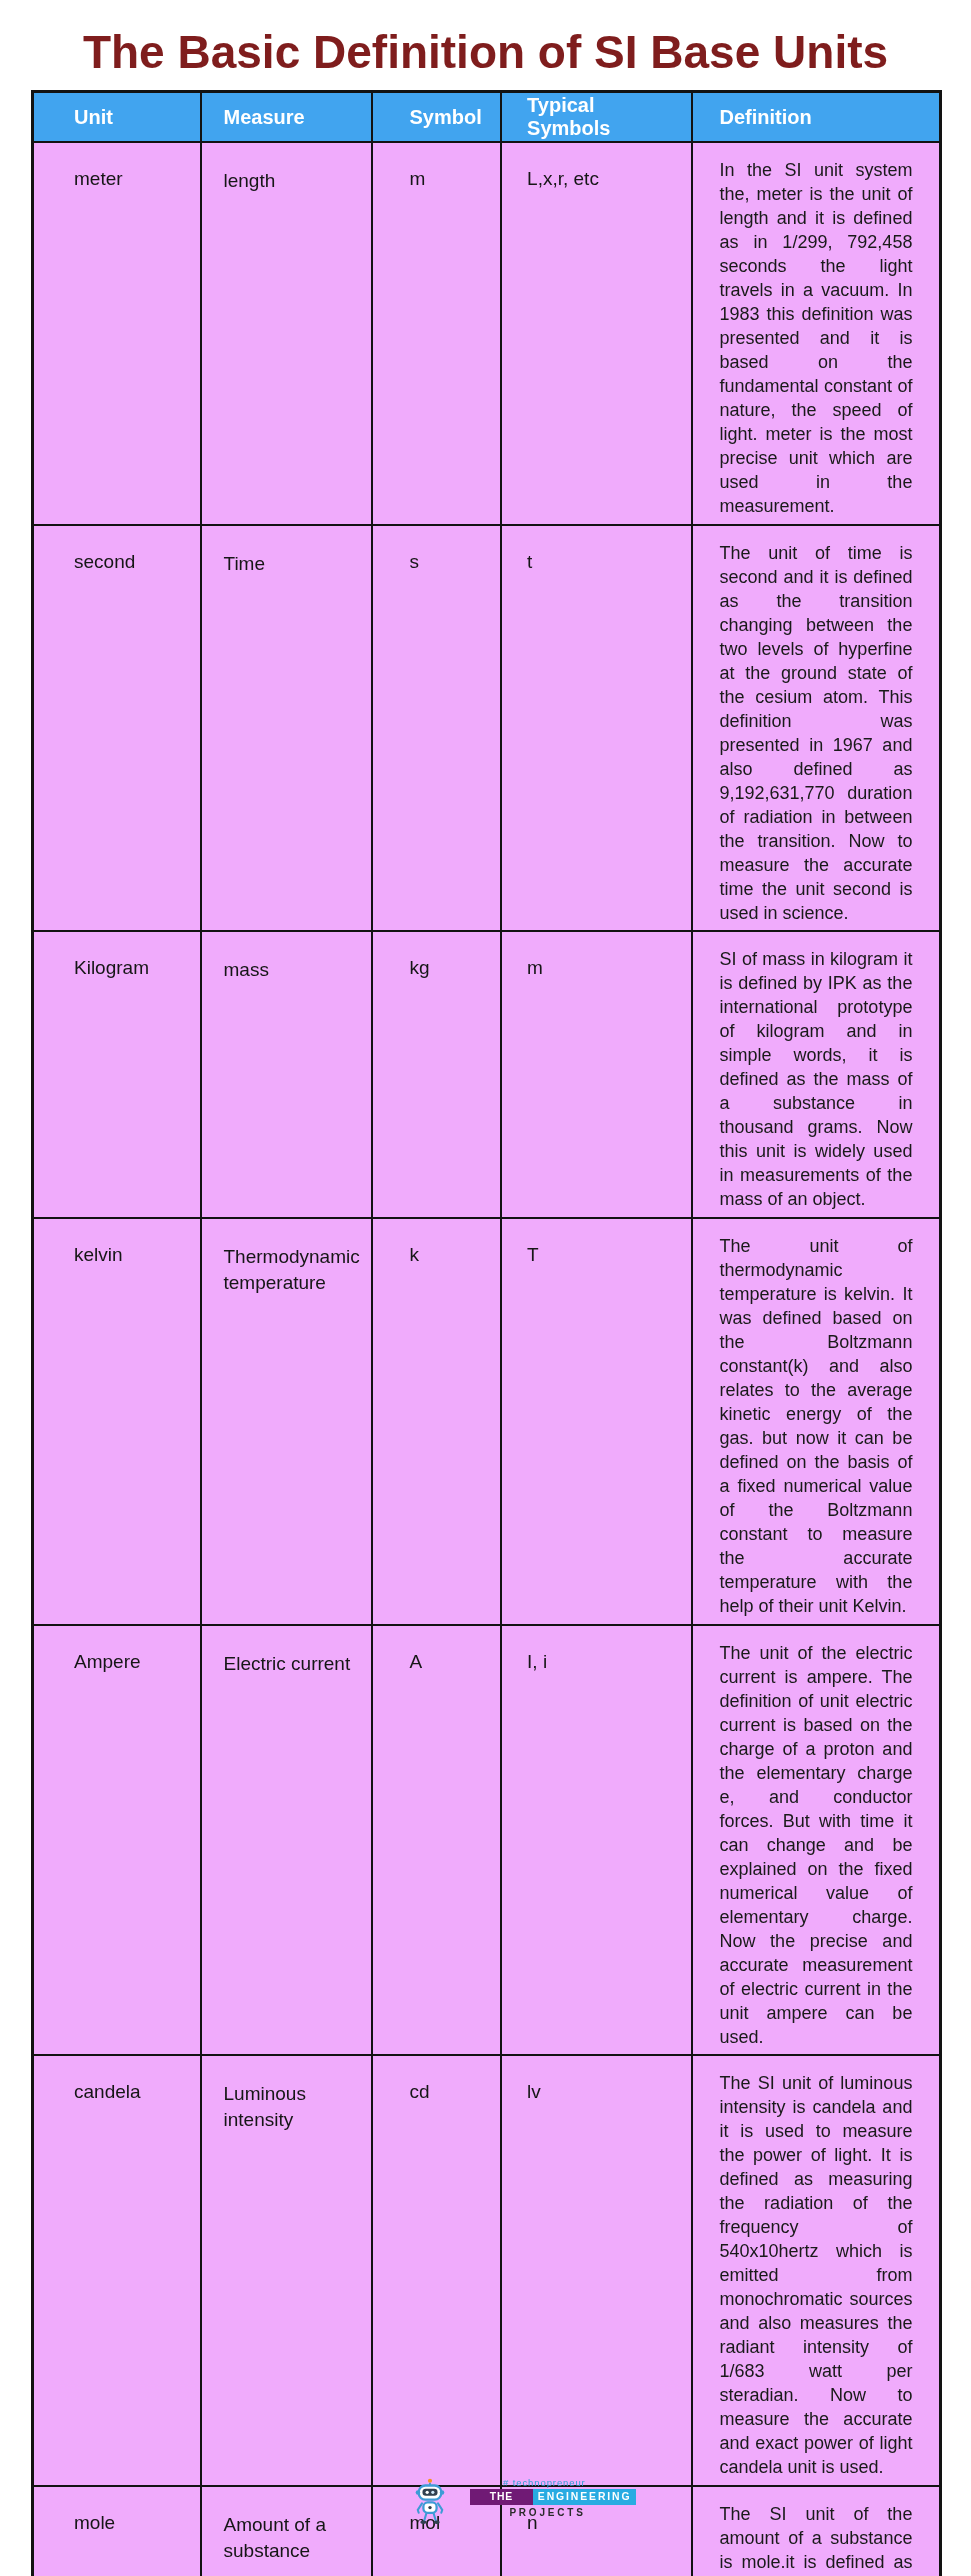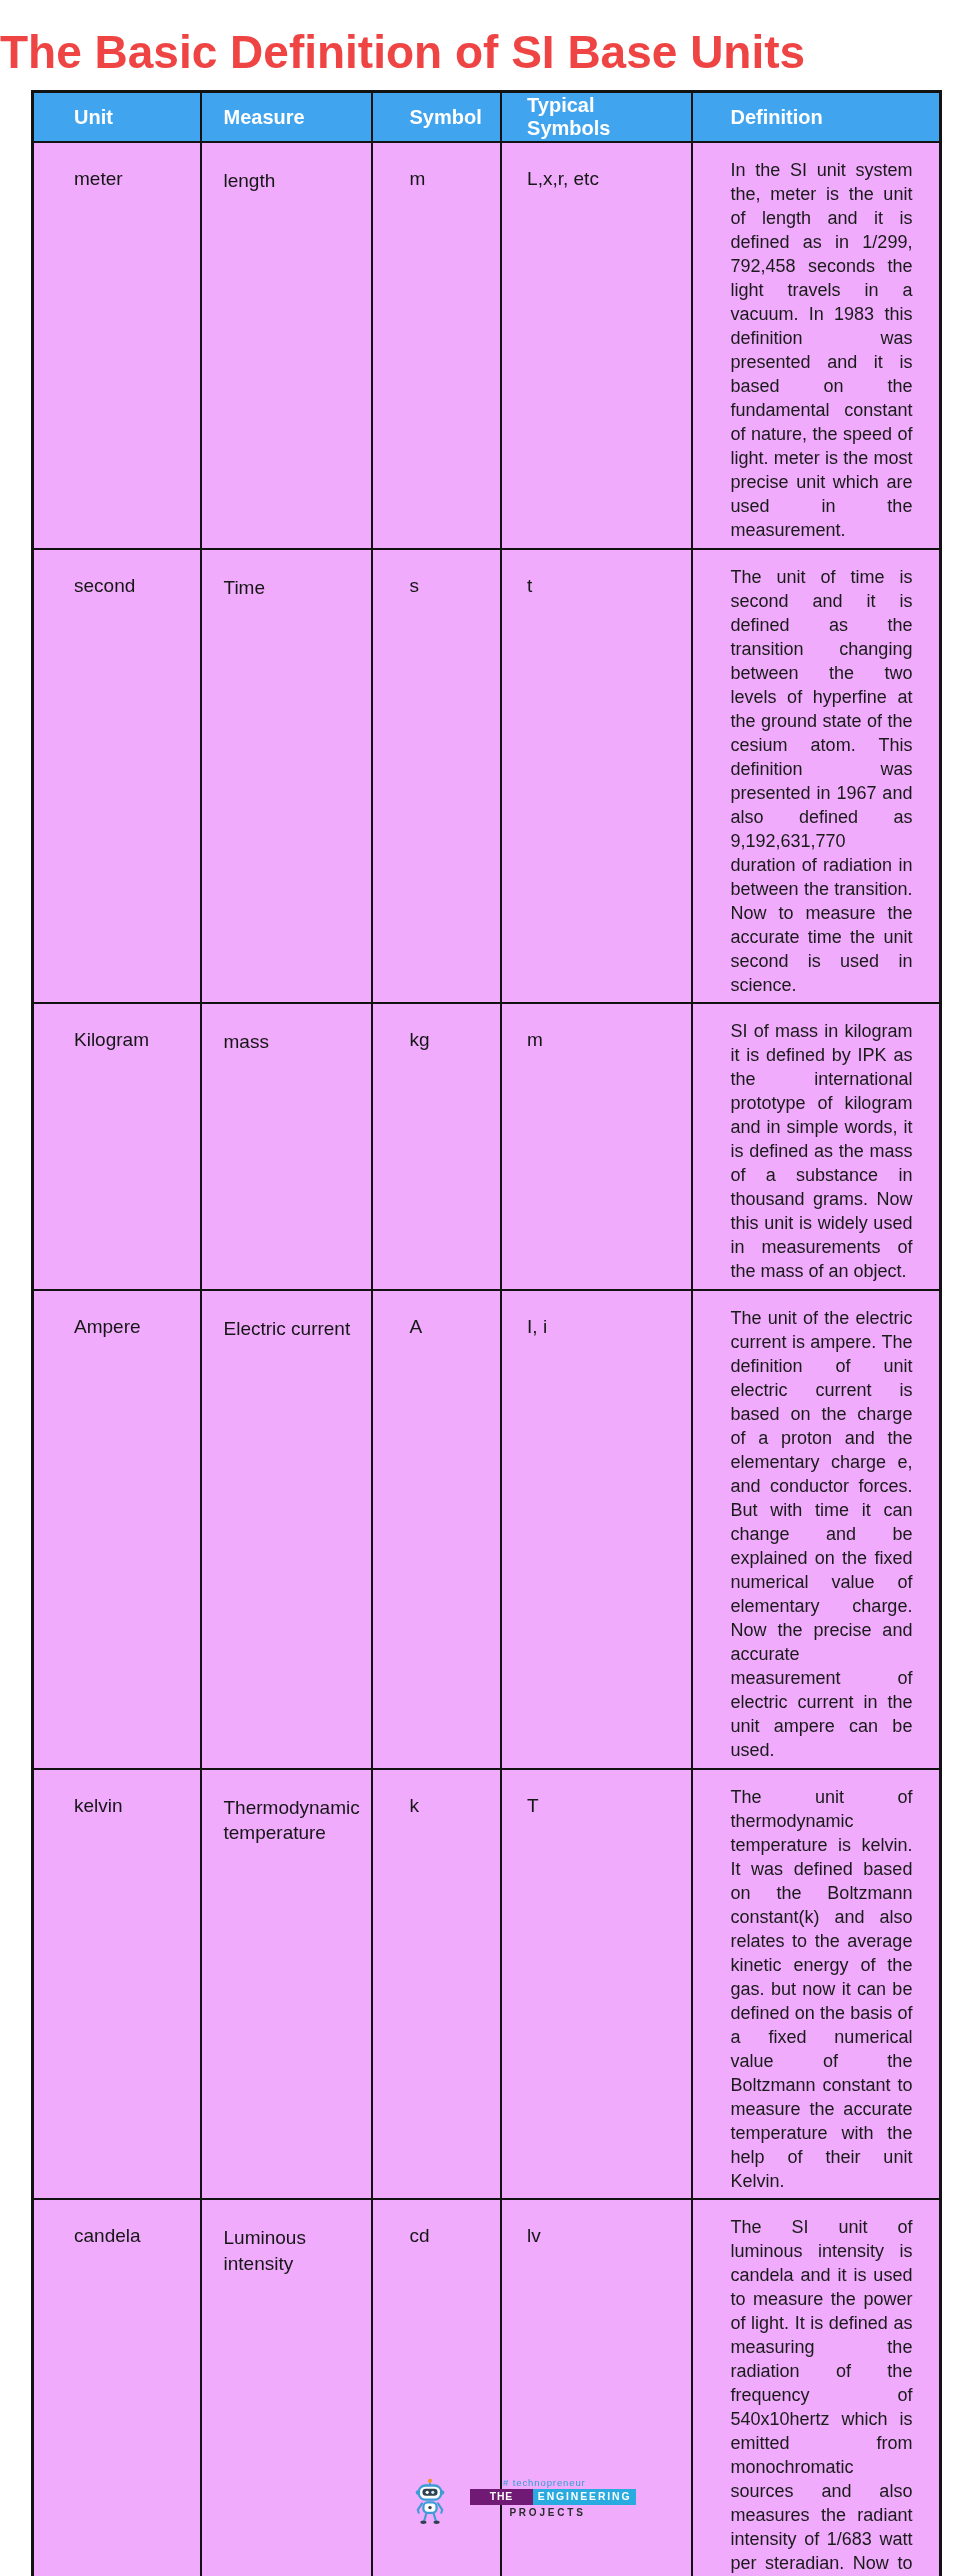--- a/index.html
+++ b/index.html
@@ -1,22 +1,22 @@
 <!DOCTYPE html>
 <html style="font-size:15px"><head>
 <meta charset="utf-8">
 <style>
   html,body{margin:0;padding:0;}
   body{
     width:971px;height:2576px;background:#ffffff;position:relative;
     font-family:"Liberation Sans", sans-serif;color:#161616;
   }
   .page-title{
-    margin:0;padding-top:25px;height:68px;text-align:left;
-    font-size:46px;font-weight:bold;color:#ef4444;letter-spacing:0px;
+    margin:0;padding-top:25px;height:68px;text-align:center;
+    font-size:46px;font-weight:bold;color:#7f1d1d;letter-spacing:0px;
   }
   table.si{
     position:absolute;left:31px;top:90px;width:908px;
     border-collapse:collapse;table-layout:fixed;
     border:3.8px solid #121212;
   }
   table.si th, table.si td{
     border:2.8px solid #121212;overflow:hidden;
   }
   thead th{
@@ -26,21 +26,21 @@
   }
   tbody td{
     vertical-align:top;font-size:19px;text-align:left;
     padding-top:25px;background:#f0abfc;
   }
   
   .c1{padding-left:40px;}
   .c2{padding-left:22px;padding-right:9.5px;}
   .c3{padding-left:37px;}
   .c4{padding-left:25.6px;padding-right:9.5px;}
-  .c5{padding-left:38px;padding-right:26.6px;}
+  .c5{padding-left:27px;padding-right:26.6px;}
   td.def{
     font-size:18px;line-height:24px;text-align:justify;
     padding-top:15px;padding-bottom:5.7px;color:#1a1a1a;
   }
   td.c2{line-height:25.6px;}
   
   .logo{
     position:absolute;left:414px;top:2477px;width:152px;height:53px;
     display:flex;align-items:flex-start;gap:4.7px;background:transparent;
   }
@@ -100,33 +100,33 @@
       <td class="c4">t</td>
       <td class="c5 def">The unit of time is second and it is defined as the transition changing between the two levels of hyperfine at the ground state of the cesium atom. This definition was presented in 1967 and also defined as 9,192,631,770 duration of radiation in between the transition. Now to measure the accurate time the unit second is used in science.</td>
     </tr>
     <tr style="height:256px">
       <td class="c1">Kilogram</td>
       <td class="c2">mass</td>
       <td class="c3">kg</td>
       <td class="c4">m</td>
       <td class="c5 def">SI of mass in kilogram it is defined by IPK as the international prototype of kilogram and in simple words, it is defined as the mass of a substance in thousand grams. Now this unit is widely used in measurements of the mass of an object.</td>
     </tr>
+    <tr style="height:354px">
+      <td class="c1">kelvin</td>
+      <td class="c2">Thermodynamic temperature</td>
+      <td class="c3">k</td>
+      <td class="c4">T</td>
+      <td class="c5 def">The unit of thermodynamic temperature is kelvin. It was defined based on the Boltzmann constant(k) and also relates to the average kinetic energy of the gas. but now it can be defined on the basis of a fixed numerical value of the Boltzmann constant to measure the accurate temperature with the help of their unit Kelvin.</td>
+    </tr>
     <tr style="height:375px">
       <td class="c1">Ampere</td>
       <td class="c2">Electric current</td>
       <td class="c3">A</td>
       <td class="c4">I, i</td>
       <td class="c5 def">The unit of the electric current is ampere. The definition of unit electric current is based on the charge of a proton and the elementary charge e, and conductor forces. But with time it can change and be explained on the fixed numerical value of elementary charge. Now the precise and accurate measurement of electric current in the unit ampere can be used.</td>
-    </tr>
-    <tr style="height:354px">
-      <td class="c1">kelvin</td>
-      <td class="c2">Thermodynamic temperature</td>
-      <td class="c3">k</td>
-      <td class="c4">T</td>
-      <td class="c5 def">The unit of thermodynamic temperature is kelvin. It was defined based on the Boltzmann constant(k) and also relates to the average kinetic energy of the gas. but now it can be defined on the basis of a fixed numerical value of the Boltzmann constant to measure the accurate temperature with the help of their unit Kelvin.</td>
     </tr>
     <tr style="height:377px">
       <td class="c1">candela</td>
       <td class="c2">Luminous intensity</td>
       <td class="c3">cd</td>
       <td class="c4">lv</td>
       <td class="c5 def">The SI unit of luminous intensity is candela and it is used to measure the power of light. It is defined as measuring the radiation of the frequency of 540x10hertz which is emitted from monochromatic sources and also measures the radiant intensity of 1/683 watt per steradian. Now to measure the accurate and exact power of light candela unit is used.</td>
     </tr>
     <tr style="height:335px">
       <td class="c1">mole</td>

